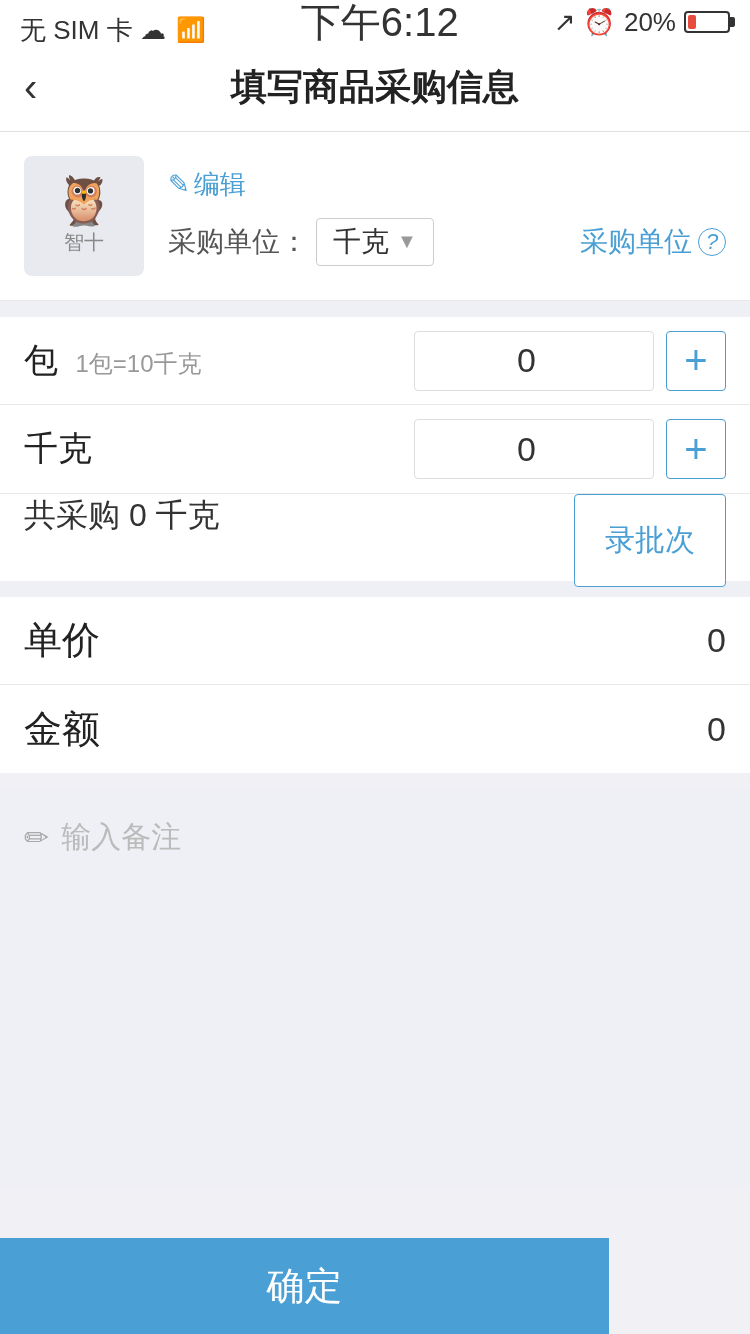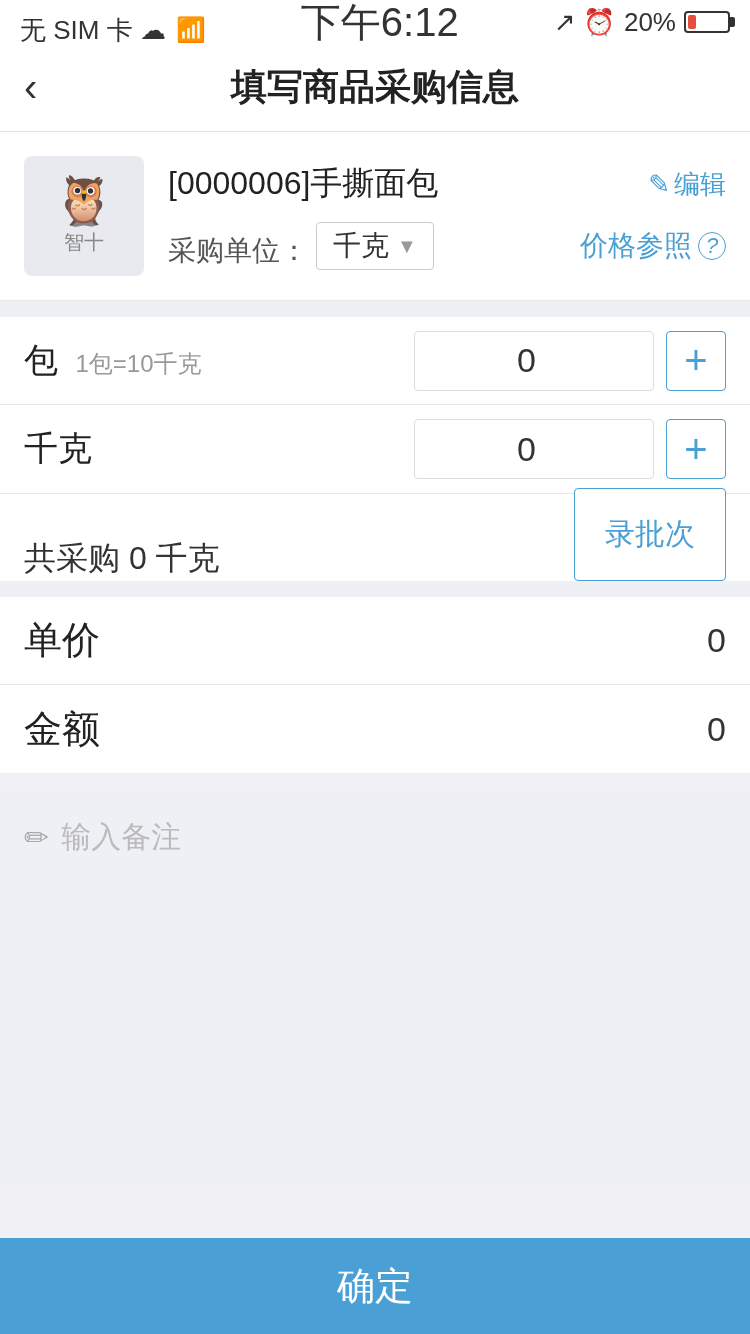--- a/index.html
+++ b/index.html
@@ -241,21 +241,21 @@
       font-size: 40px;
       color: #4a9fd4;
       margin-left: 12px;
       cursor: pointer;
     }
 
     
     .summary-row {
       background: #fff;
       display: flex;
-      align-items: flex-end;
+      align-items: flex-start;
       justify-content: space-between;
       padding: 0 24px;
       height: 88px;
       border-top: 1px solid #e8e8e8;
     }
     .summary-text {
       font-size: 32px;
       color: #333;
     }
     .record-btn {
@@ -316,21 +316,21 @@
     .content-area {
       background: #eef0f5;
       min-height: 300px;
     }
 
     
     .confirm-btn {
       position: fixed;
       bottom: 0;
       left: 0;
-      width: 750px;
+      width: 609px;
       height: 96px;
       background: #4a9fd4;
       color: #fff;
       font-size: 38px;
       font-weight: 500;
       display: flex;
       align-items: center;
       justify-content: center;
       cursor: pointer;
     }
@@ -365,38 +365,35 @@
   <div class="nav-title">填写商品采购信息</div>
 </div>
 
 <div class="product-card">
   <div class="product-image">
     <div class="owl-icon">🦉</div>
     <div class="brand-text">智十</div>
   </div>
   <div class="product-info">
     <div class="product-name-row">
-      <div class="product-name">
-        <span>[0000006]</span><span>手撕面包</span>
-      </div>
       <div class="edit-btn">
         <span>✎</span>
         <span>编辑</span>
       </div>
     </div>
     <div class="unit-row">
-      <div style="display:flex;align-items:flex-end;gap:8px;">
+      <div style="display:flex;align-items:center;gap:8px;">
         <span class="unit-label">采购单位：</span>
         <div class="unit-select">
           <span>千克</span>
           <span class="arrow">▼</span>
         </div>
       </div>
       <div class="price-ref">
-        <span>价格参照</span>
+        <span>采购单位</span>
         <span class="q-icon">?</span>
       </div>
     </div>
   </div>
 </div>
 
 <div class="section-divider"></div>
 
 <div class="input-section">
 

